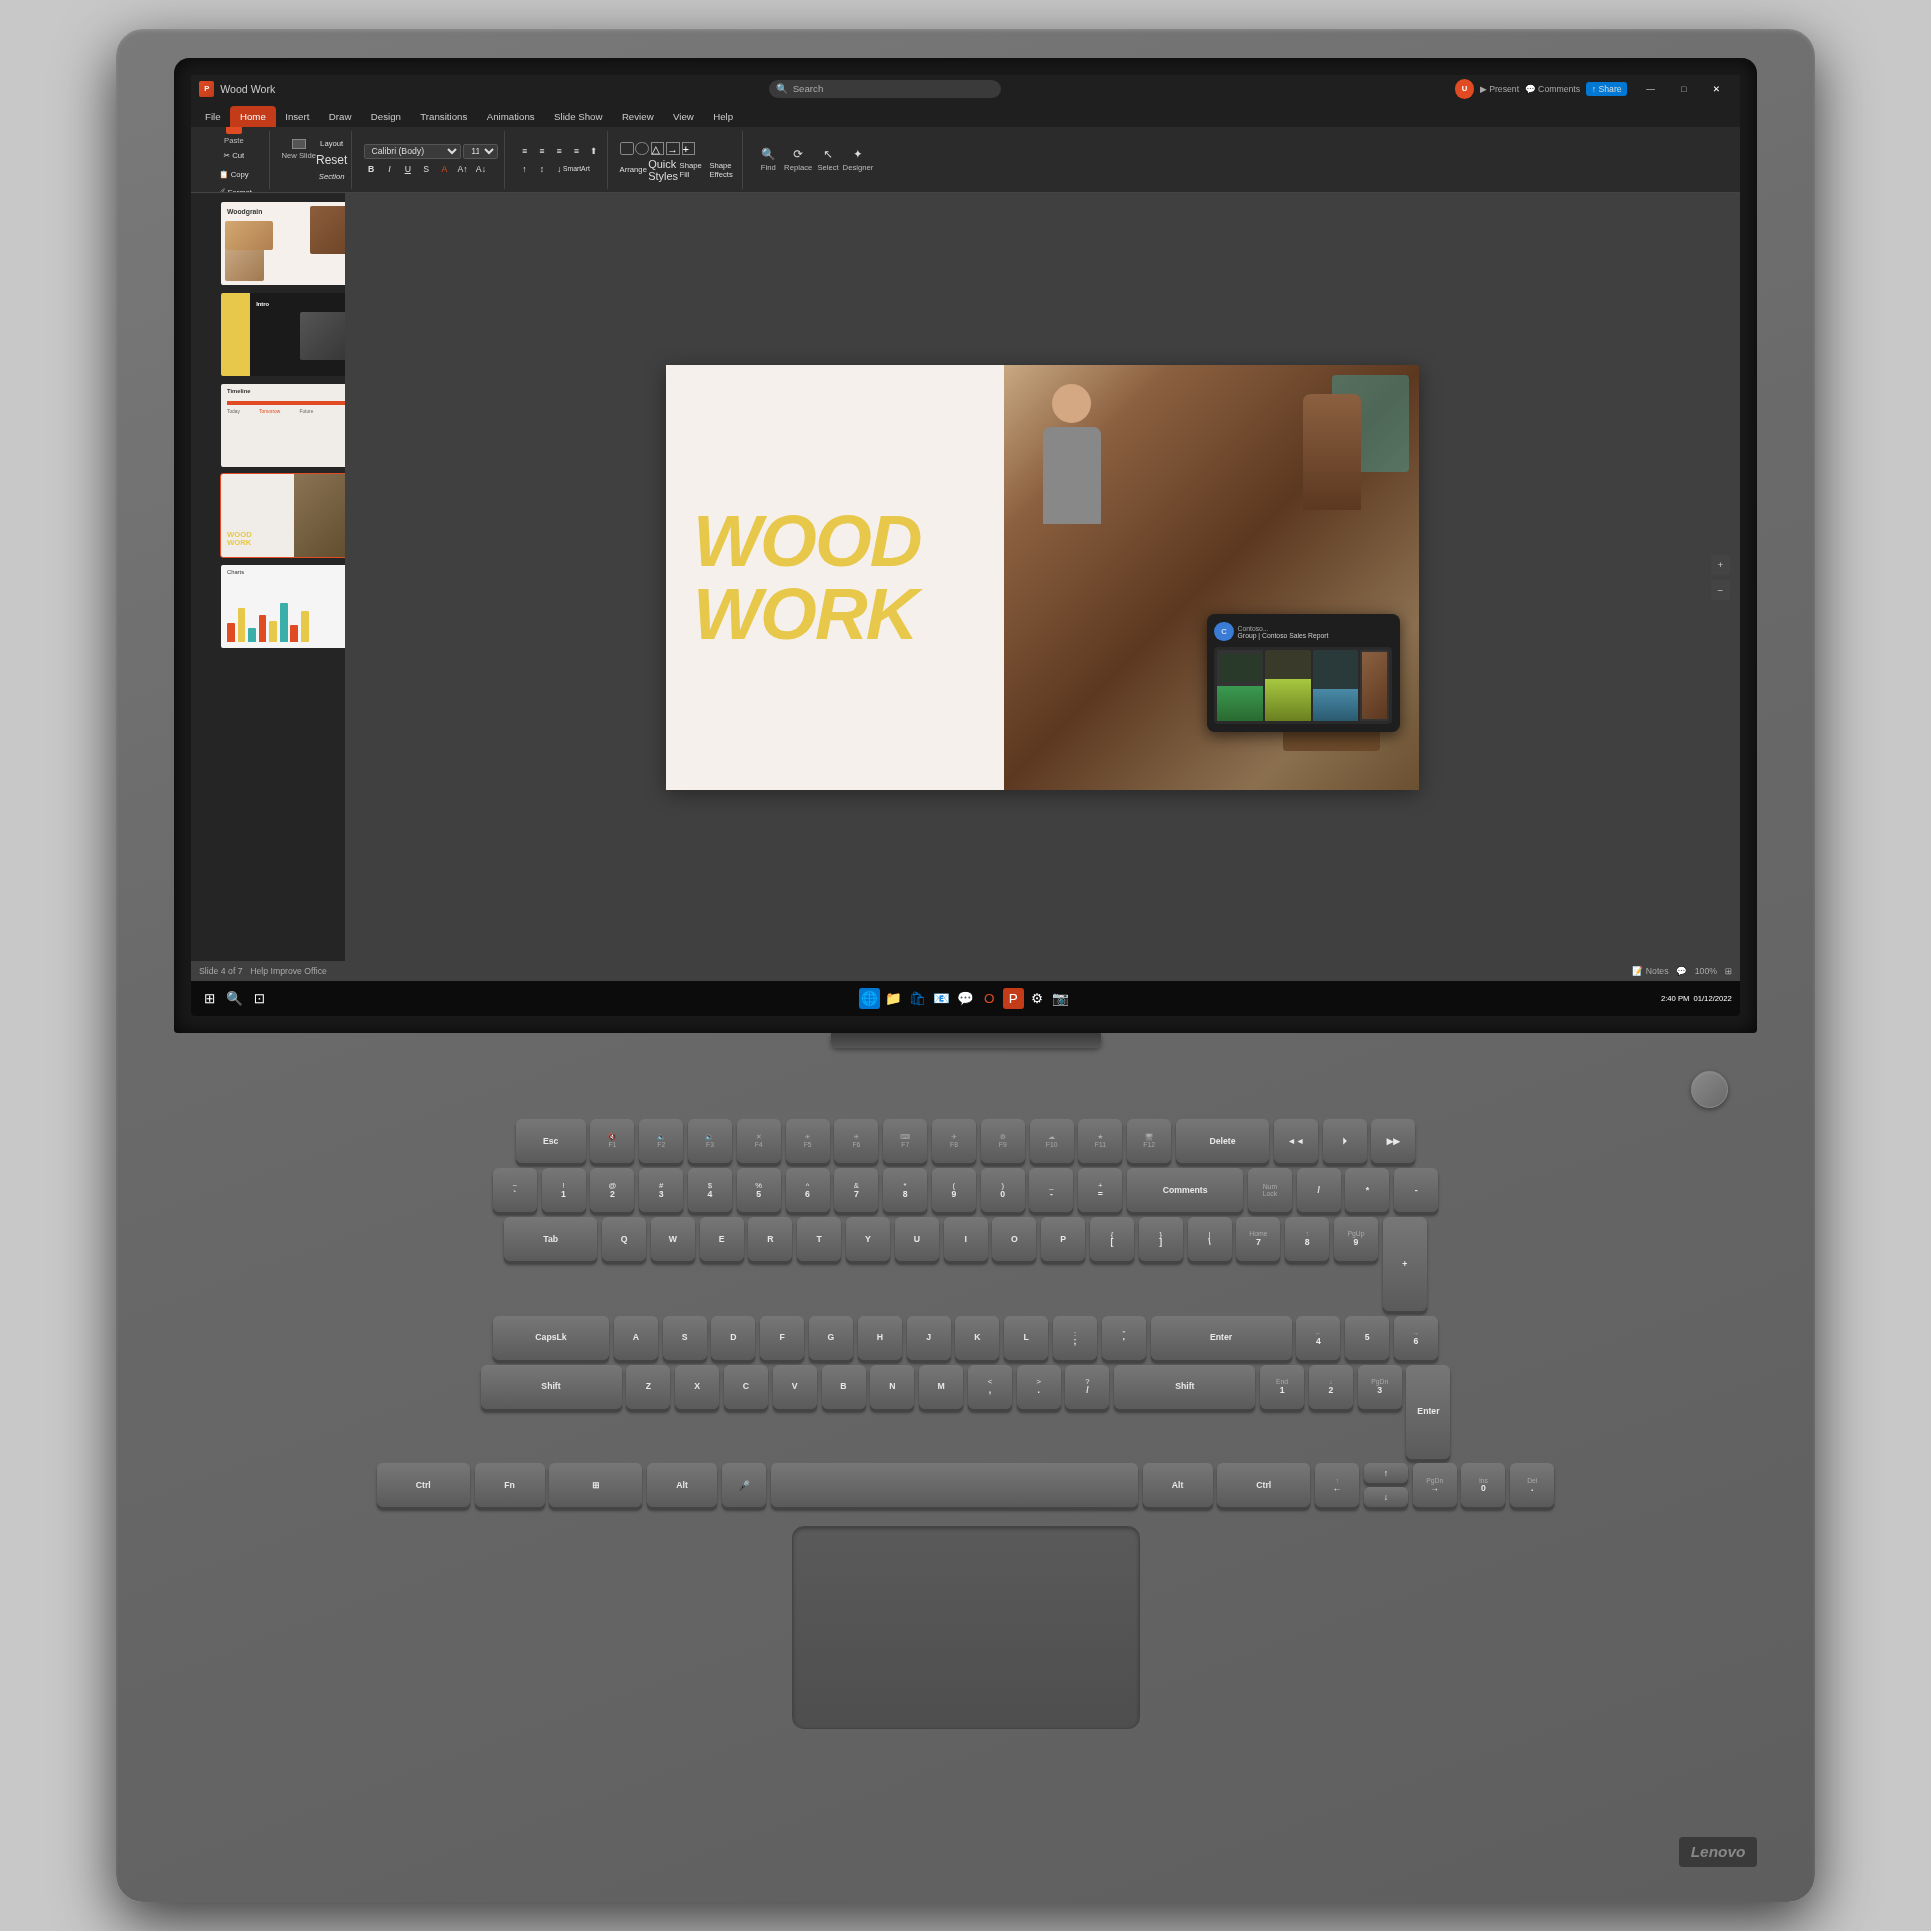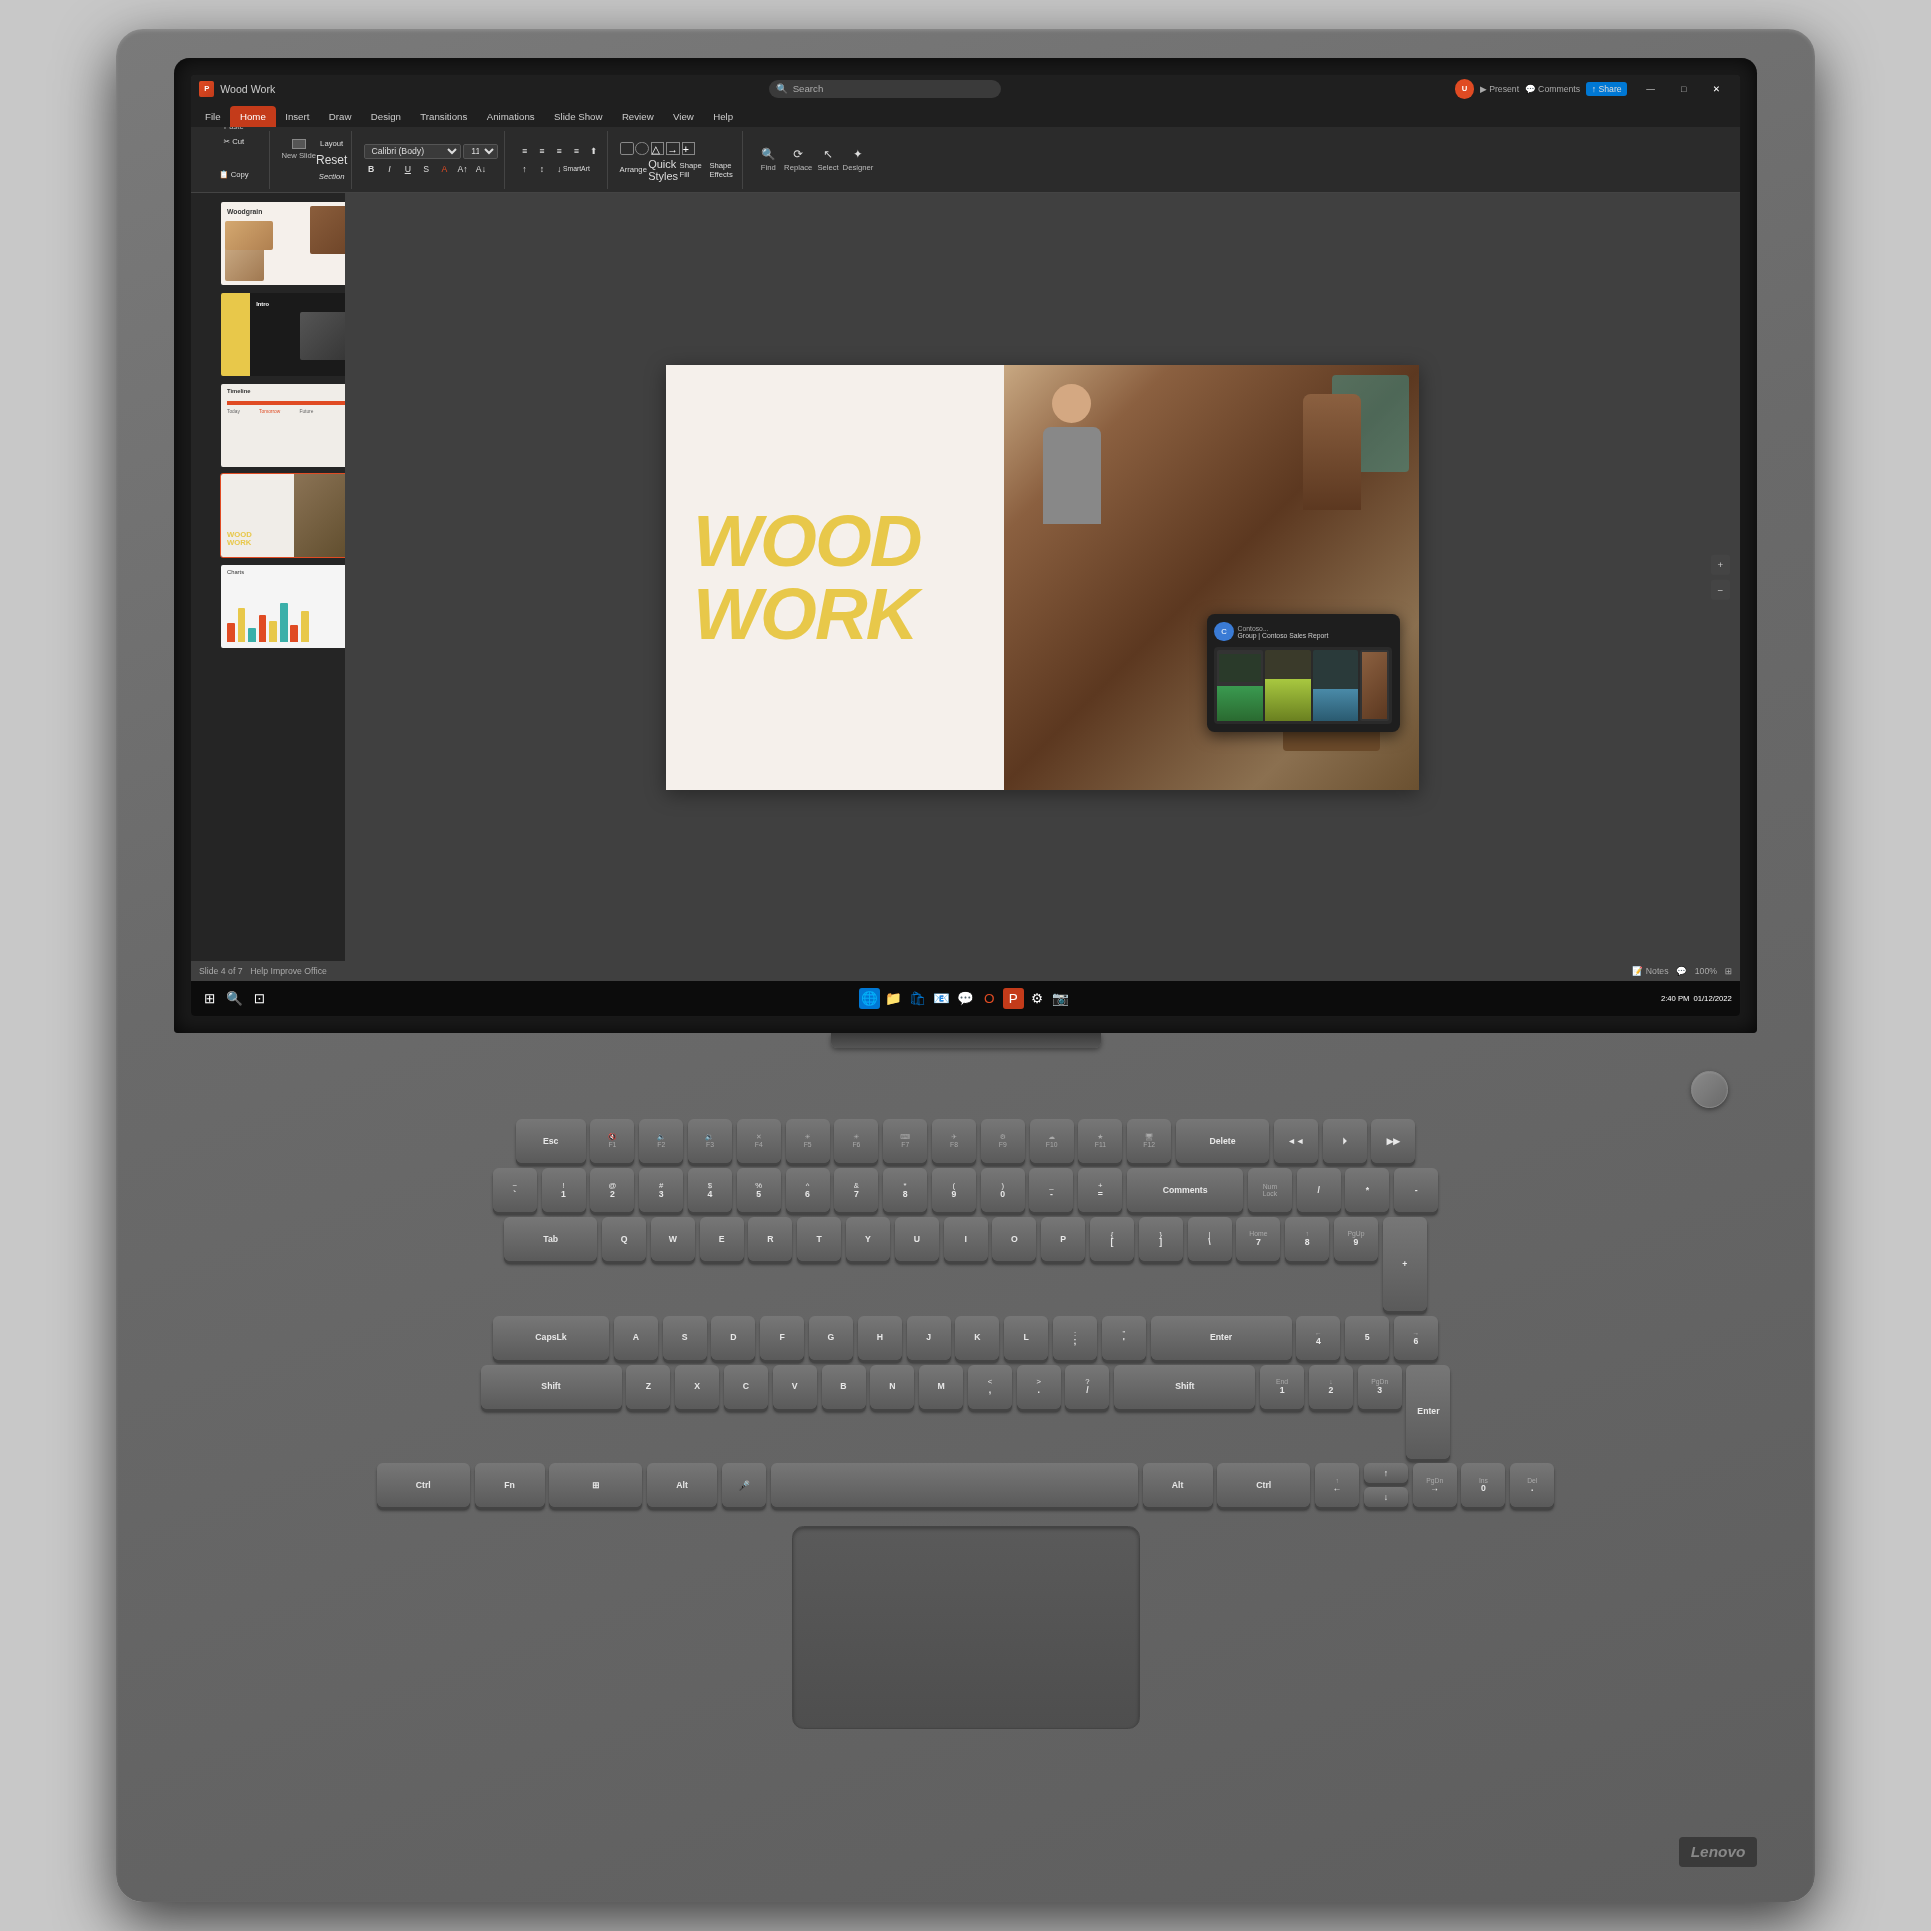--- a/index.html
+++ b/index.html
@@ -751,21 +751,21 @@
           <div class="ribbon-tab">Help</div>
         </div>
 
         <div class="ribbon-content">
 
           <div class="ribbon-group">
             <div class="ribbon-btn">
               <div style="width:15.4px;height:15.4px;background:#e04b23;border-radius:1.9px;"></div>
               <span class="ribbon-label">Paste</span>
             </div>
-            <div style="display:flex;flex-direction:column;gap:15px;">
+            <div style="display:flex;flex-direction:column;gap:1px;">
               <div class="ribbon-btn" style="height:17.4px;font-size:7.7px;width:58px;">✂ Cut</div>
               <div class="ribbon-btn" style="height:17.4px;font-size:7.7px;width:58px;">📋 Copy</div>
               <div class="ribbon-btn" style="height:17.4px;font-size:7.7px;width:58px;">🖌 Format</div>
             </div>
           </div>
 
           <div class="ribbon-group">
             <div style="display:flex;gap:1.9px;">
               <div class="ribbon-btn" style="width:35px;">
                 <div style="width:13.5px;height:9.7px;background:#555;border:1px solid #888;"></div>

